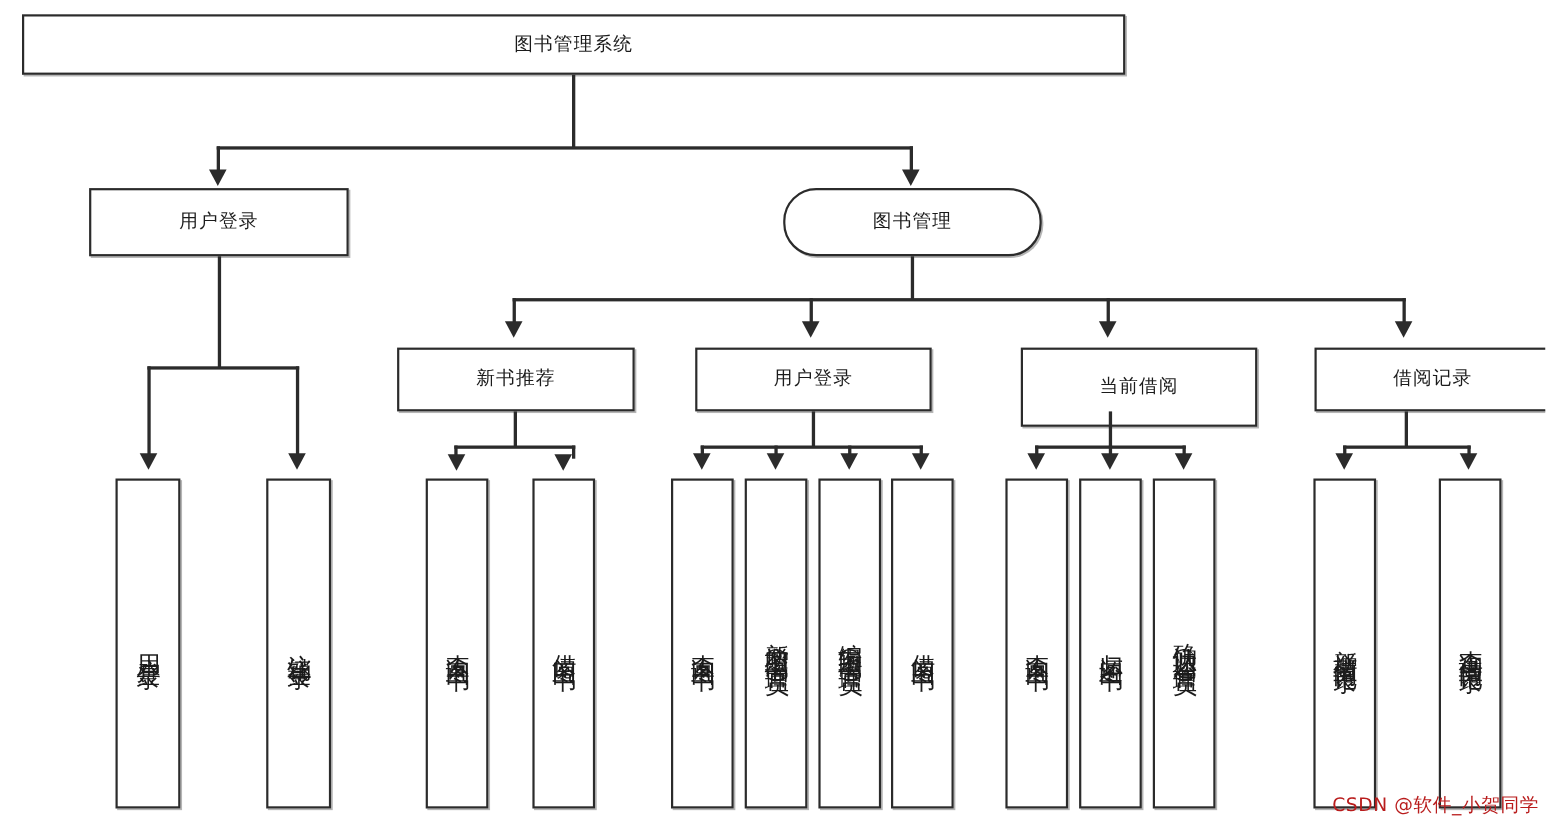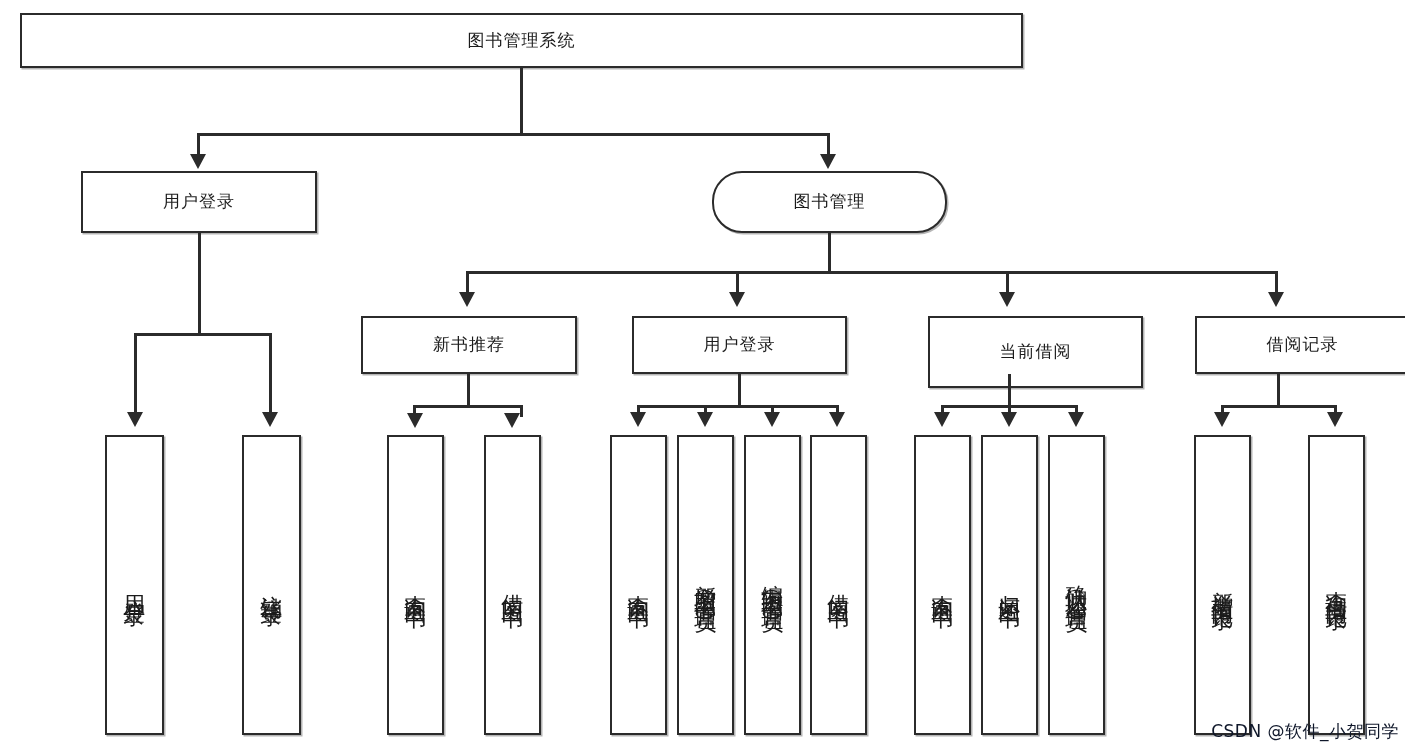--- a/index.html
+++ b/index.html
@@ -63,21 +63,21 @@
     border-left:8px solid transparent;
     border-right:8px solid transparent;
     border-top:15px solid #2b2b2b;
   }
   
   #watermark{
     position:absolute;
     right:6px;
     bottom:4px;
     font-size:17px;
-    color:#0f172a;
+    color:#b91c1c;
     letter-spacing:.5px;
     white-space:nowrap;
     pointer-events:none;
   }
 </style>
 </head>
 <body>
 
 <div id="canvas">
 

